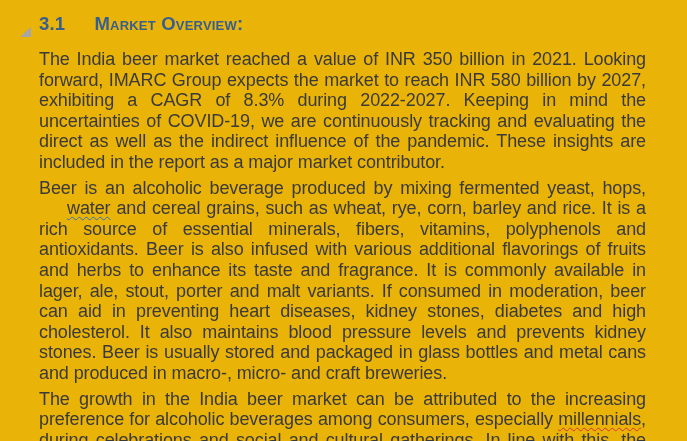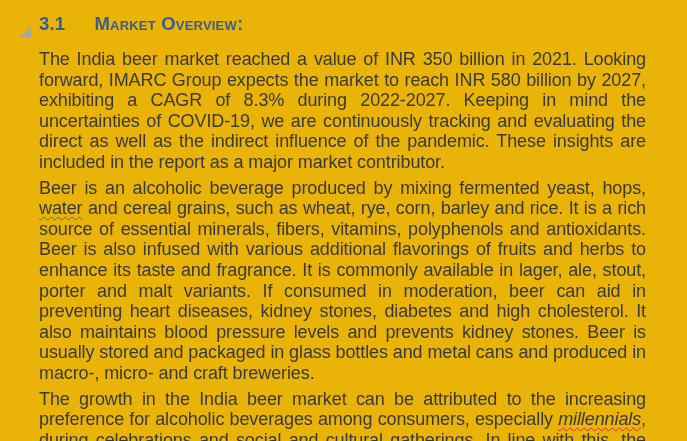--- a/index.html
+++ b/index.html
@@ -57,29 +57,29 @@
     text-justify: inter-word;
     cursor: text;
   }
   .flag-grammar {
     text-decoration: underline;
     text-decoration-style: wavy;
     text-decoration-color: var(--grammar-color, #2e74b5);
     text-decoration-thickness: 1px;
     text-underline-offset: 2px;
     text-decoration-skip-ink: none;
+    margin-left: 28px;
   }
   .flag-spelling {
     text-decoration: underline;
     text-decoration-style: wavy;
     text-decoration-color: var(--spell-color, #d13438);
     text-decoration-thickness: 1px;
     text-underline-offset: 2px;
     text-decoration-skip-ink: none;
-    font-style: italic;
   }
 </style>
 </head>
 <body>
 
 <div class="page">
 
   <h2 class="heading">
     <span class="collapse-tri">
       <svg width="11" height="10" viewBox="0 0 11 10">

